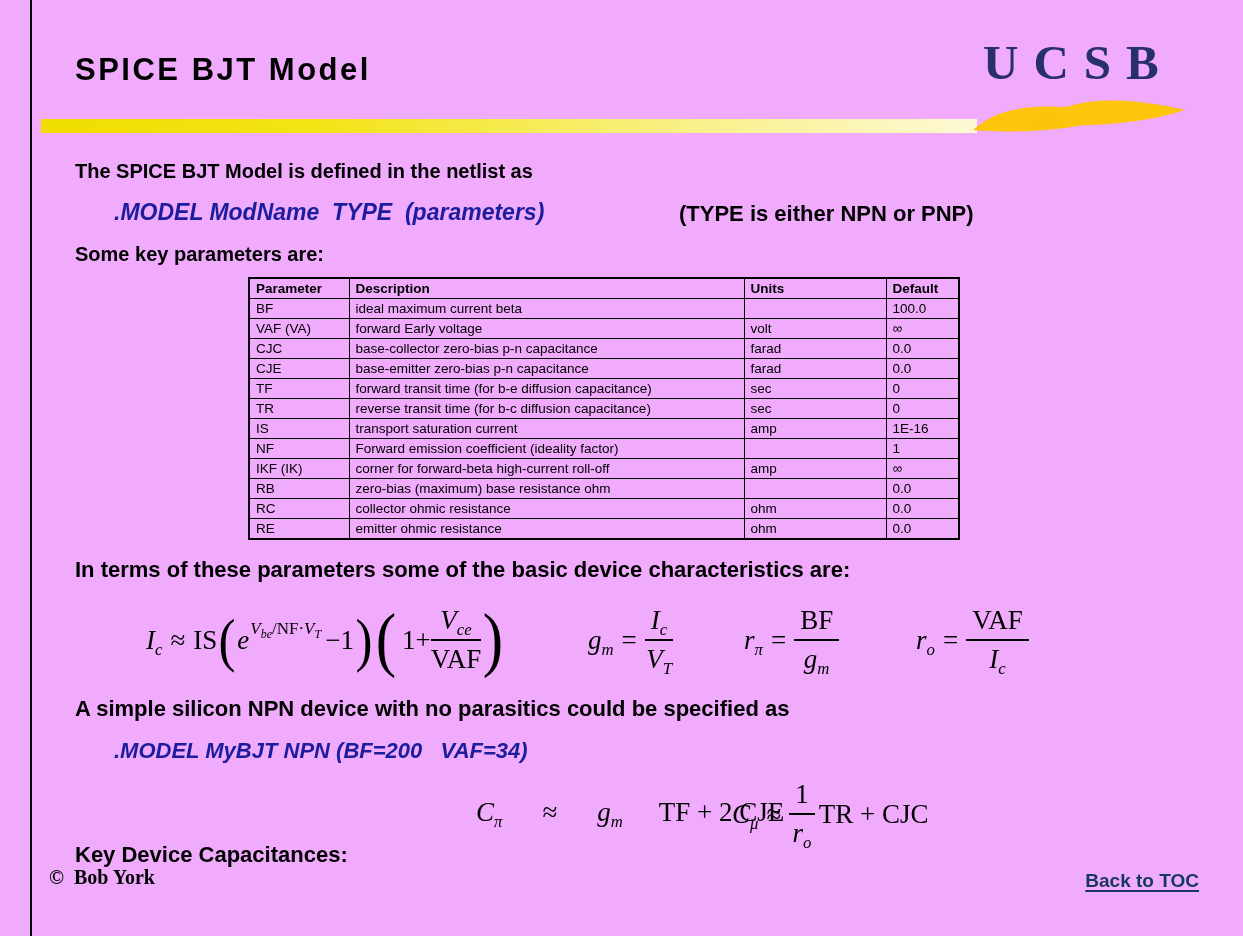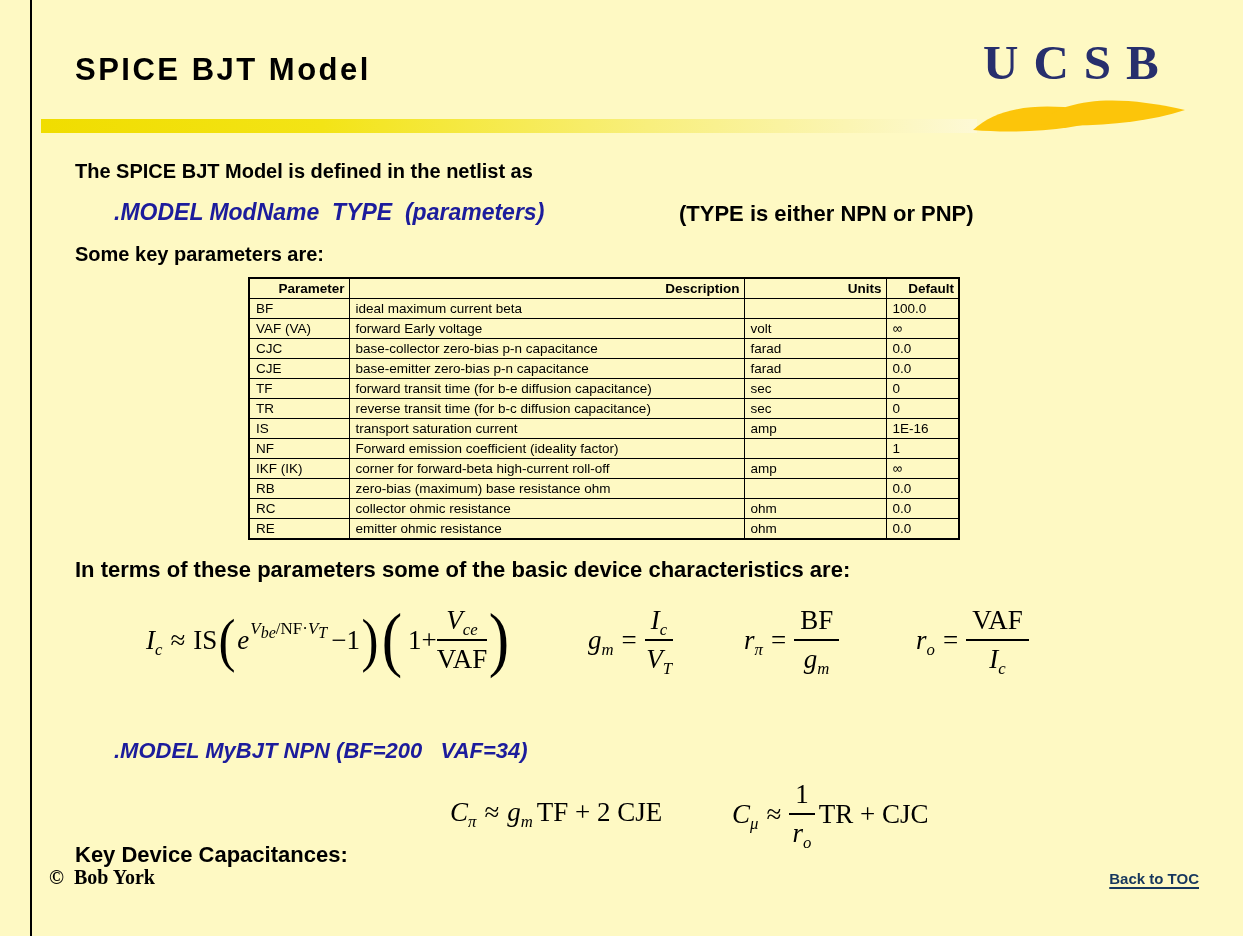--- a/index.html
+++ b/index.html
@@ -1,16 +1,16 @@
 <!DOCTYPE html>
 <html><head>
 <meta charset="utf-8">
 <style>
   html,body{margin:0;padding:0;background:#fff;}
-  .slide{position:relative;width:1243px;height:936px;background:#fef9c3;
+  .slide{position:relative;width:1243px;height:936px;background:#f0abfc;
          font-family:"Liberation Sans",sans-serif;color:#000;overflow:hidden;}
   .left-edge{position:absolute;left:30px;top:0;width:2px;height:936px;background:#000;}
 
   
   .title{position:absolute;left:75px;top:52px;font-size:31px;font-weight:bold;
          letter-spacing:2.5px;white-space:pre;}
   .accent-bar{position:absolute;left:41px;top:119px;width:936px;height:14px;
          background:linear-gradient(90deg,#f0dd00 0%,#f3e416 30%,#f8ef7d 65%,#fdf9d6 100%);}
   .logo-text{position:absolute;left:983px;top:34px;width:210px;
          font-family:"Liberation Serif",serif;font-size:49px;font-weight:bold;
@@ -26,53 +26,53 @@
   .char-heading{left:75px;top:557px;font-size:22px;}
   .npn-heading{left:75px;top:696px;font-size:22px;}
   .npn-code{left:114px;top:738px;font-size:22px;font-style:italic;color:#1c1c9c;}
   .cap-heading{left:75px;top:798px;font-size:22px;margin-top:44px;}
 
   
   .param-table{position:absolute;left:248px;top:277px;border-collapse:collapse;
          font-size:13.5px;border:2px solid #000;}
   .param-table th,.param-table td{border:1px solid #000;text-align:left;
          vertical-align:middle;padding:1px 4px 1px 6px;height:17px;white-space:nowrap;}
-  .param-table th{font-weight:bold;text-align:right;}
+  .param-table th{font-weight:bold;}
   .col-param{width:100px;}.col-desc{width:395px;}.col-units{width:142px;}.col-def{width:73px;}
 
   
   .math{position:absolute;display:flex;align-items:center;
         font-family:"Liberation Serif",serif;font-size:27px;color:#000;}
   .math .it{font-style:italic;}
   .math sub{font-size:62%;font-style:italic;line-height:0;}
   .math .rm{font-style:normal;}
   .op{margin:0 8px;font-style:normal;}
   .frac{display:inline-block;text-align:center;vertical-align:middle;line-height:1.15;}
   .frac .num{display:block;border-bottom:2px solid #000;padding:0 6px 3px;}
   .frac .den{display:block;padding-top:3px;}
   .bp{font-family:"Liberation Serif",serif;line-height:0.85;font-weight:normal;
       display:inline-block;transform:scaleX(0.85);}
   .bp1{font-size:60px;}
   .bp2{font-size:72px;}
   .egroup{position:relative;}
   .expo{font-size:17px;position:relative;top:-15px;margin-left:1px;font-style:italic;}
-  .expo sub{font-size:16px;margin-top:20px;}
+  .expo sub{font-size:12px;margin-top:20px;}
   .expo .rm{font-style:normal;}
   .small-gap{margin-left:4px;}
   .f-ic{left:146px;top:596px;height:88px;}
   .f-gm{left:588px;top:596px;height:88px;}
   .f-rpi{left:744px;top:596px;height:88px;}
   .f-ro{left:916px;top:596px;height:88px;}
-  .f-cpi{left:450px;top:786px;height:52px;}
+  .f-cpi{left:476px;top:786px;height:52px;gap:32px;}
   .f-cmu{left:732px;top:772px;height:84px;justify-content:flex-end;}
 
   
   .copyright{position:absolute;left:49px;top:866px;font-family:"Liberation Serif",serif;
          font-size:20px;font-weight:bold;white-space:pre;}
-  .toc-link{position:absolute;right:44px;top:870px;font-size:15px;font-weight:bold;
+  .toc-link{position:absolute;right:44px;top:870px;font-size:19px;font-weight:bold;
          color:#17375d;text-decoration:underline;text-decoration-thickness:2px;
          text-underline-offset:3px;cursor:pointer;}
 </style>
 </head>
 <body>
 
 <div class="slide">
   <div class="left-edge"></div>
 
   <div class="title">SPICE BJT Model</div>
@@ -218,20 +218,21 @@
 
   <div class="math f-ro">
     <span><span class="it">r</span><sub>o</sub></span>
     <span class="op">=</span>
     <span class="frac">
         <span class="num rm">VAF</span>
         <span class="den"><span class="it">I</span><sub>c</sub></span>
       </span>
   </div>
 
+  <div class="btext npn-heading">A simple silicon NPN device with no parasitics could be specified as</div>
   <div class="btext npn-code">.MODEL MyBJT NPN (BF=200   VAF=34)</div>
 
   <div class="btext cap-heading">Key Device Capacitances:</div>
 
   <div class="math f-cpi">
     <span><span class="it">C</span><sub>π</sub></span>
     <span class="op">≈</span>
     <span><span class="it">g</span><sub>m</sub></span>
     <span class="rm small-gap">TF + 2 CJE</span>
   </div>

